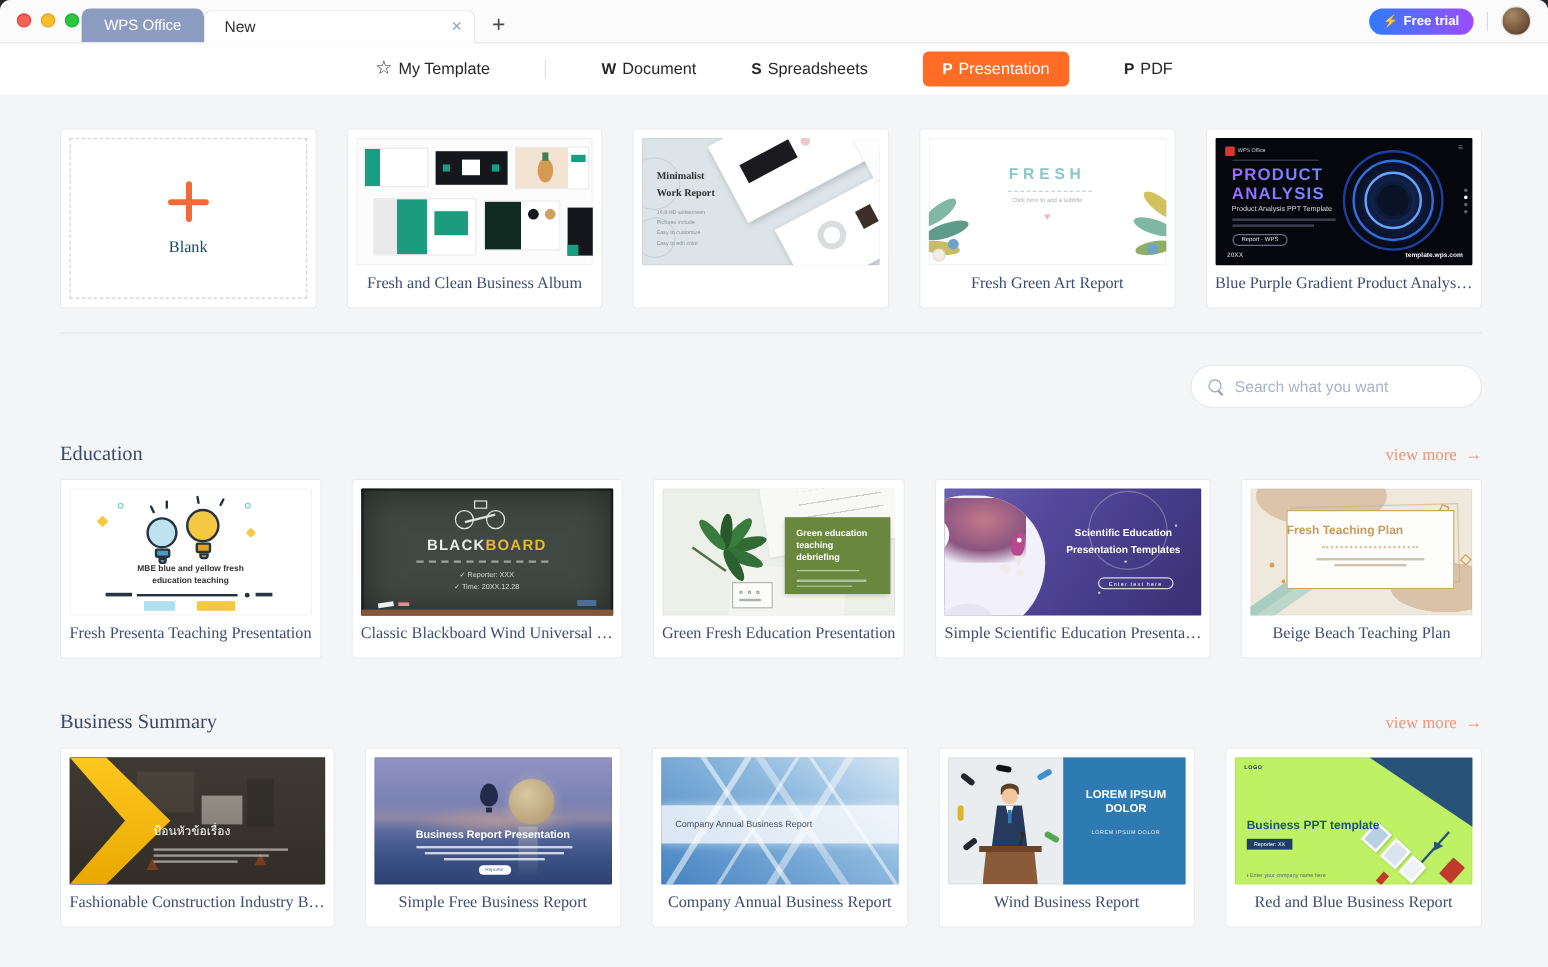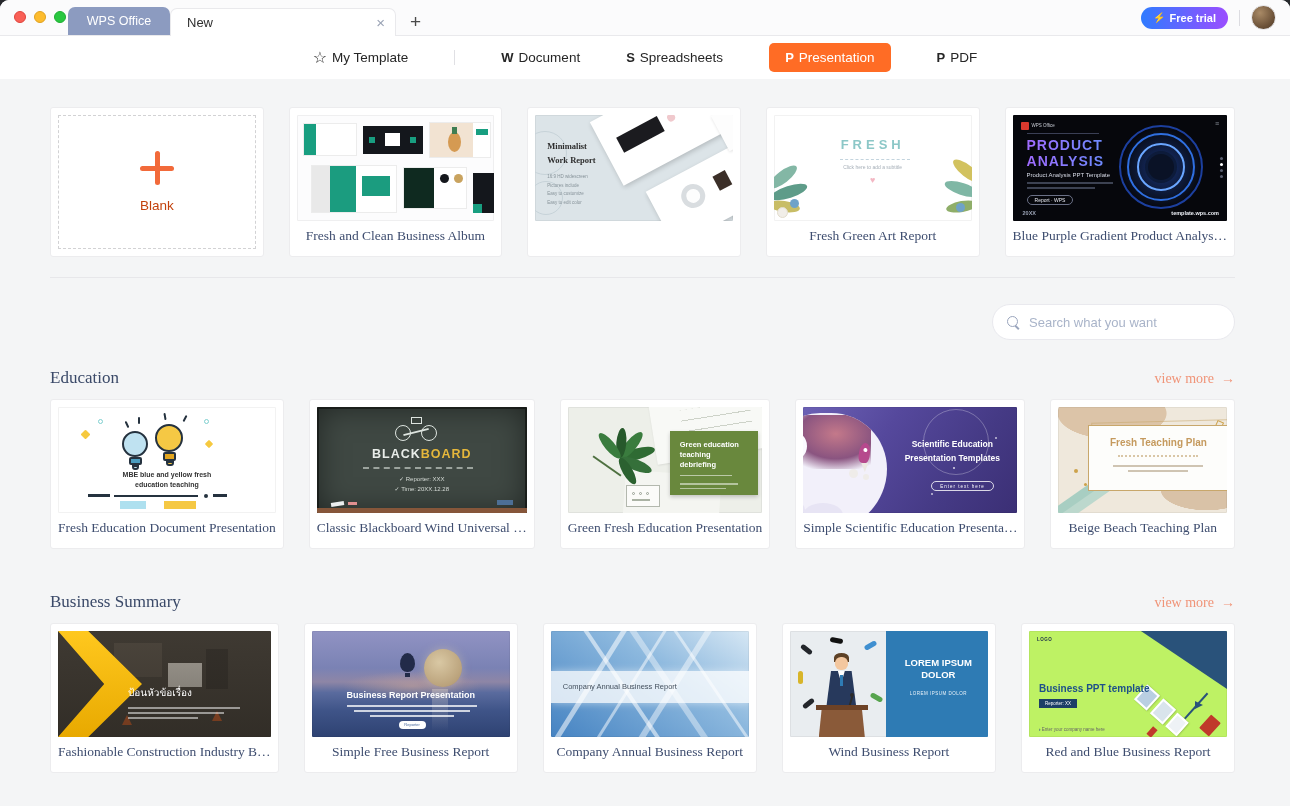--- a/index.html
+++ b/index.html
@@ -39,21 +39,21 @@
   .grid{display:grid;grid-template-columns:repeat(5,1fr);gap:25px}
   .card{background:#fff;border:1px solid #ececee;border-radius:3px;padding:7px;height:150px;cursor:pointer}
   .th{position:relative;height:106px;border-radius:1px;overflow:hidden;box-shadow:inset 0 0 0 1px rgba(0,0,0,.05);background:#fff}
   .cap{font-family:"Liberation Serif",serif;font-size:13.5px;color:#3e4d6f;text-align:center;line-height:29px;white-space:nowrap;overflow:hidden;text-overflow:ellipsis}
   .a{position:absolute}
   .blank-inner{height:100%;border:1px dashed #d2d2d4;display:flex;flex-direction:column;align-items:center;justify-content:center;gap:13px}
   .plus{position:relative;width:34px;height:34px}
   .pb{position:absolute;background:#f26a3a;border-radius:2.5px}
   .pb.h{left:0;top:15px;width:34px;height:5px}
   .pb.v{left:15px;top:0;width:5px;height:34px}
-  .blank-cap{font-family:Liberation Sans, sans-serif;font-size:13.5px;color:#c2410c}
+  .blank-cap{font-family:Liberation Serif, serif;font-size:13.5px;color:#0c4a6e}
 
   .rule{border:none;border-top:1px solid #e7e7ea;margin-top:20px}
   .search-row{display:flex;justify-content:flex-end;margin-top:26px}
   .search{width:243px;height:36px;background:#fff;border:1px solid #e9e9ee;border-radius:18px;display:flex;align-items:center;padding:0 14px;gap:9px}
   .s-ic{position:relative;width:13px;height:13px;flex:0 0 13px}
   .s-ic::before{content:"";position:absolute;left:0;top:0;width:9px;height:9px;border:1.5px solid #9aa5bd;border-radius:50%}
   .s-ic::after{content:"";position:absolute;left:9px;top:9px;width:5px;height:1.5px;background:#9aa5bd;transform:rotate(45deg);transform-origin:0 0}
   .search input{border:none;outline:none;flex:1;font-size:13px;color:#333;background:transparent}
   .search input::placeholder{color:#a9b4c9}
 
@@ -267,21 +267,21 @@
           <div class="a" style="left:108px;top:54px;width:8px;height:5px;background:#f5c844;border:2px solid #25323f;border-radius:0 0 3px 3px"></div>
           <div class="a" style="left:0;top:64px;width:100%;text-align:center;font-size:7px;font-weight:bold;color:#333">MBE blue and yellow fresh</div>
           <div class="a" style="left:0;top:74px;width:100%;text-align:center;font-size:7px;font-weight:bold;color:#333">education teaching</div>
           <span class="a" style="left:30px;top:87px;width:22px;height:3px;background:#25323f"></span>
           <span class="a" style="left:56px;top:88px;width:84px;height:1.5px;background:#25323f"></span>
           <span class="a" style="left:146px;top:87px;width:4px;height:4px;background:#25323f;border-radius:50%"></span>
           <span class="a" style="left:155px;top:87px;width:14px;height:3px;background:#25323f"></span>
           <span class="a" style="left:62px;top:94px;width:26px;height:8px;background:#aee0ef"></span>
           <span class="a" style="left:106px;top:94px;width:32px;height:8px;background:#f5c844"></span>
         </div>
-        <div class="cap">Fresh Education Document Presentation</div>
+        <div class="cap">Fresh Presenta Teaching Presentation</div>
       </div>
 
       <div class="card">
         <div class="th" style="background:#3f4843;box-shadow:inset 0 0 30px rgba(0,0,0,.5),inset 0 0 0 2px rgba(18,22,18,.6)">
           <div class="a" style="left:0;bottom:0;width:100%;height:5px;background:#86563a"></div>
           <span class="a" style="left:78px;top:18px;width:16px;height:16px;border:1.5px solid #dde4df;border-radius:50%"></span>
           <span class="a" style="left:104px;top:18px;width:16px;height:16px;border:1.5px solid #dde4df;border-radius:50%"></span>
           <span class="a" style="left:86px;top:24px;width:26px;height:1.5px;background:#dde4df;transform:rotate(-14deg)"></span>
           <span class="a" style="left:94px;top:10px;width:11px;height:7px;border:1.5px solid #dde4df"></span>
           <div class="a" style="left:0;top:40px;width:100%;text-align:center;font-size:12.5px;font-weight:bold;letter-spacing:1px">
@@ -355,21 +355,21 @@
           <span class="a" style="left:-22px;top:76px;width:112px;height:10px;background:#a8cec2;transform:rotate(-35deg)"></span>
           <span class="a" style="left:-30px;top:92px;width:112px;height:9px;background:#bcd8cd;transform:rotate(-35deg)"></span>
           <span class="a" style="left:16px;top:62px;width:4px;height:4px;background:#cda24b;border-radius:50%"></span>
           <span class="a" style="left:26px;top:76px;width:3px;height:3px;background:#cda24b;border-radius:50%"></span>
           <span class="a" style="left:150px;top:22px;width:3px;height:3px;background:#cda24b;border-radius:50%"></span>
 
           <span class="a" style="left:158px;top:14px;width:7px;height:7px;border:1px solid #cda24b;transform:rotate(24deg)"></span>
           <span class="a" style="left:176px;top:56px;width:7px;height:7px;border:1px solid #cda24b;transform:rotate(40deg)"></span>
           <div class="a" style="left:34px;top:14px;width:140px;height:66px;border:1px solid rgba(200,167,107,.55);transform:rotate(-1.5deg)"></div>
           <div class="a" style="left:30px;top:18px;width:140px;height:66px;background:#fdfdfb;border:1px solid #c8a76b"></div>
-          <div class="a" style="left:30px;top:30px;width:140px;text-align:center;font-size:10px;font-weight:600;color:#c59a5e">Fresh Teaching Plan</div>
+          <div class="a" style="left:30px;top:30px;width:140px;font-size:10px;font-weight:600;color:#c59a5e">Fresh Teaching Plan</div>
           <div class="a" style="left:60px;top:48px;width:80px;border-top:2px dotted #d9c6a6"></div>
           <span class="a" style="left:55px;top:58px;width:90px;height:1.5px;background:#cfc4b2"></span>
           <span class="a" style="left:70px;top:63px;width:60px;height:1.5px;background:#cfc4b2"></span>
         </div>
         <div class="cap">Beige Beach Teaching Plan</div>
       </div>
     </div>
 
     <div class="sec-head b2">
       <div class="sec-title">Business Summary</div>

